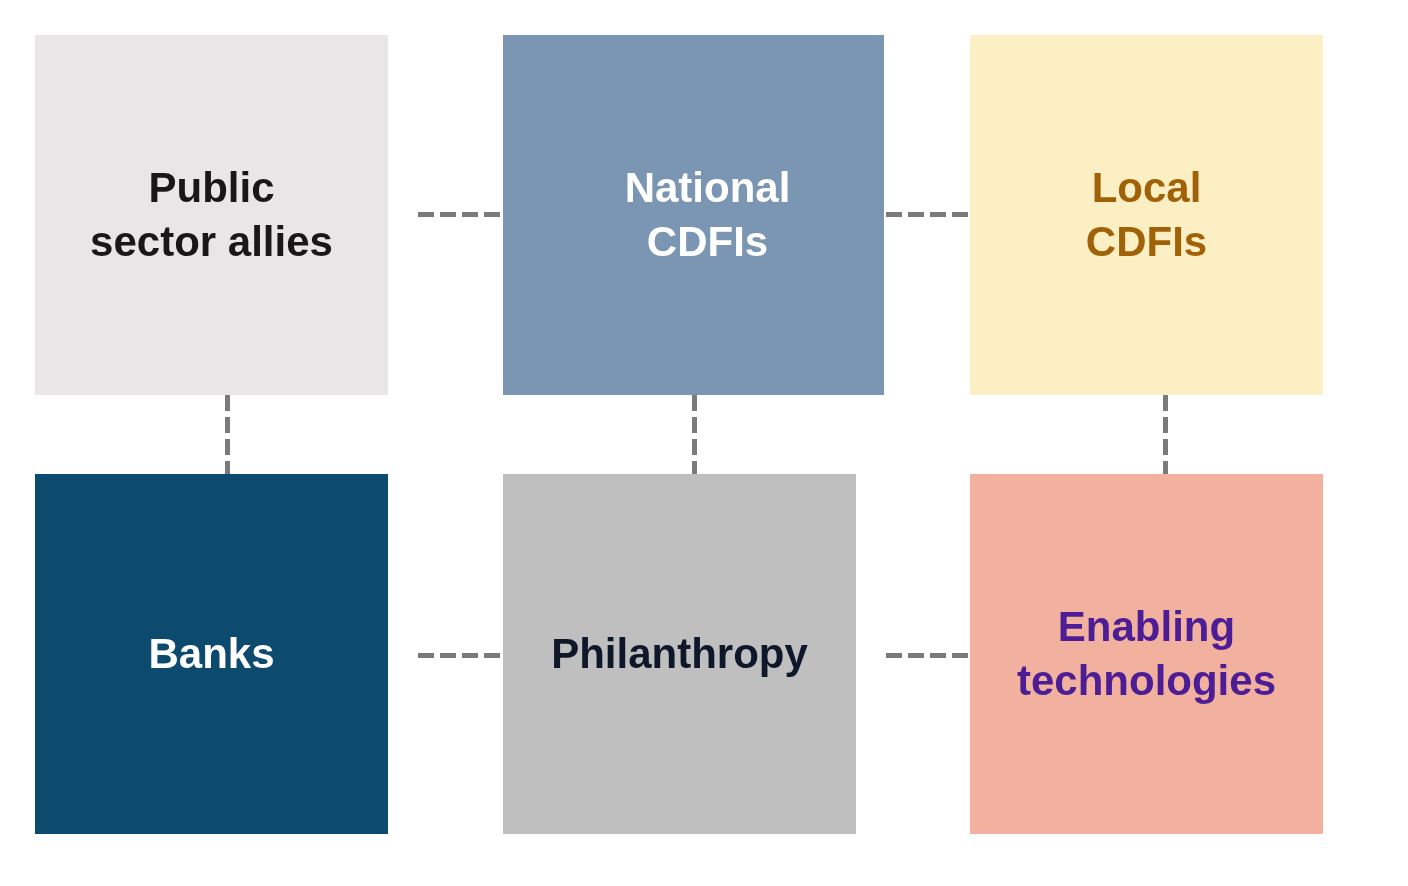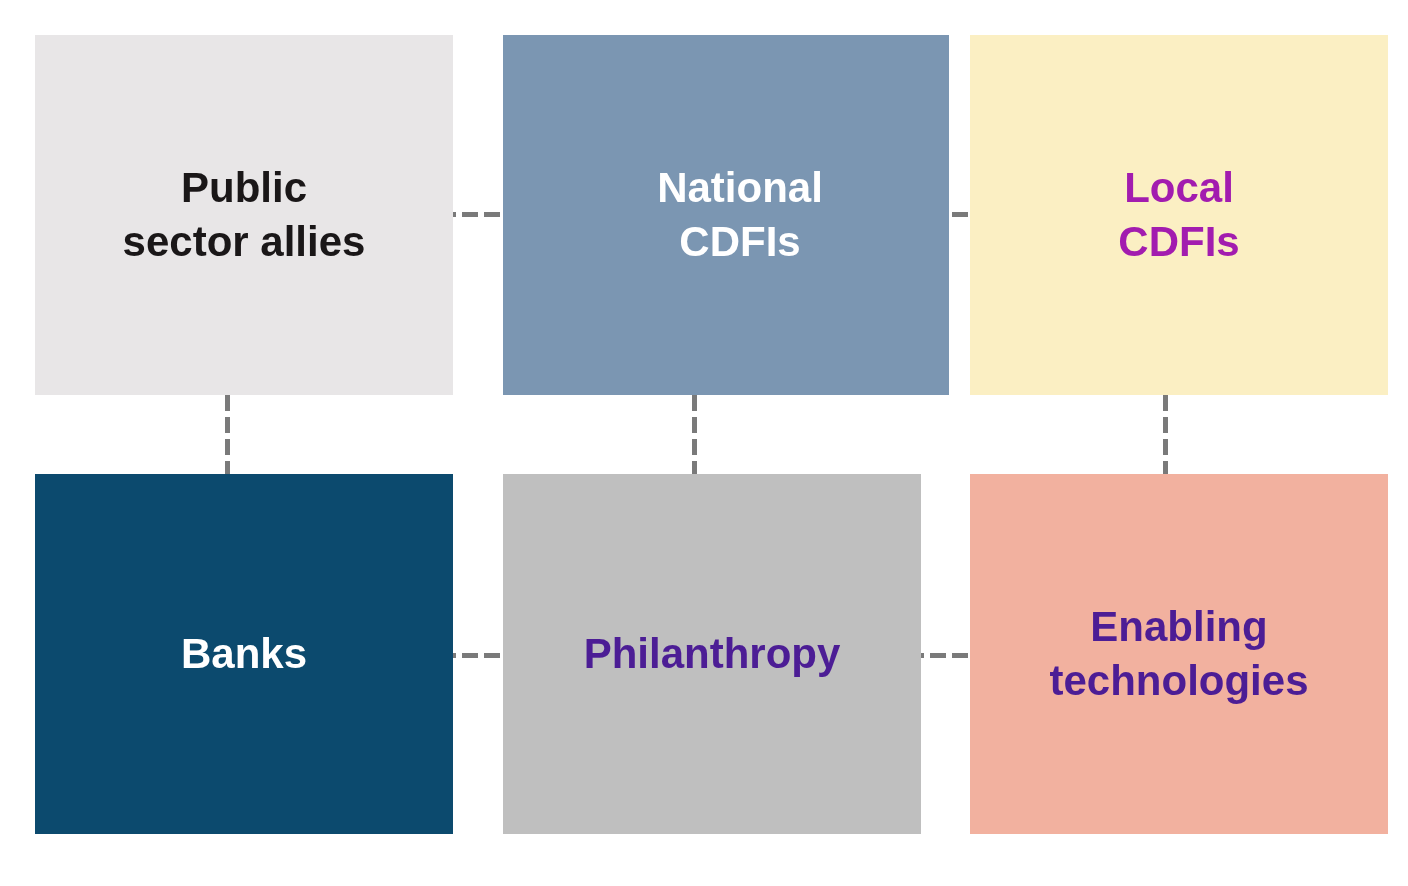--- a/index.html
+++ b/index.html
@@ -1,18 +1,18 @@
 <!DOCTYPE html>
 <html><head>
 <meta charset="utf-8">
 <style>
   html, body { margin:0; padding:0; background:#ffffff; }
   body { width:1408px; height:886px; position:relative; overflow:hidden;
          font-family:"Liberation Sans", sans-serif; }
-  .box { position:absolute; width:418px; height:360px; display:flex;
+  .box { position:absolute; width:353px; height:360px; display:flex;
          align-items:center; justify-content:center; text-align:center;
          font-weight:bold; font-size:42px; line-height:54px; }
   .box span { white-space:pre-line; }
   .hline { position:absolute; height:5px;
            background:repeating-linear-gradient(90deg, #7a7a7a 0 16px, transparent 16px 22px); }
   .vline { position:absolute; width:5px;
            background:repeating-linear-gradient(180deg, #7a7a7a 0 16px, transparent 16px 22px); }
 </style>
 </head>
 <body>
@@ -26,26 +26,26 @@
 <div class="vline" style="left:1163px; top:395px; height:79px;"></div>
 
 <div class="box" style="left:35px; top:35px; background:#e8e6e7; color:#1a1718;">
   <span>Public
 sector allies</span>
 </div>
 <div class="box" style="left:503px; top:35px; background:#7b96b2; color:#ffffff;padding-left:28px;">
   <span>National
 CDFIs</span>
 </div>
-<div class="box" style="left:970px; top:35px; background:#fbefc3; color:#a21caf;text-align:center;">
+<div class="box" style="left:970px; top:35px; background:#fbefc3; color:#a16207;text-align:center;">
   <span>Local
 CDFIs</span>
 </div>
 <div class="box" style="left:35px; top:474px; background:#0c4a6e; color:#ffffff;">
   <span>Banks</span>
 </div>
-<div class="box" style="left:503px; top:474px; background:#bfbfbf; color:#4c1d95;">
+<div class="box" style="left:503px; top:474px; background:#bfbfbf; color:#0f172a;">
   <span>Philanthropy</span>
 </div>
 <div class="box" style="left:970px; top:474px; background:#f2b19f; color:#4c1d95;">
   <span>Enabling
 technologies</span>
 </div>
 
 </body></html>

